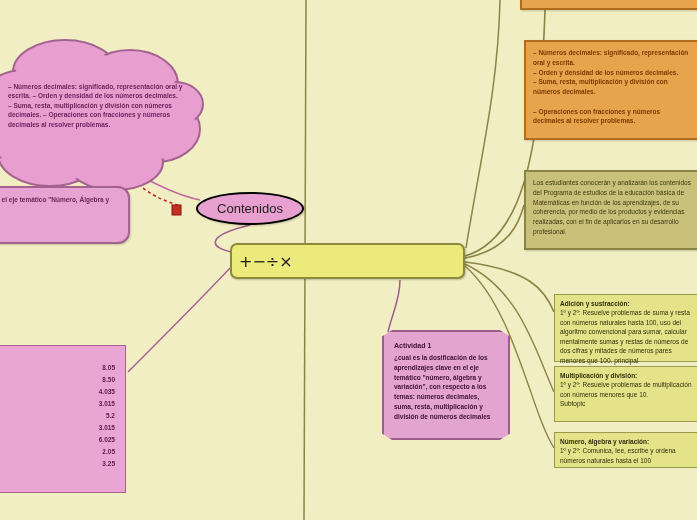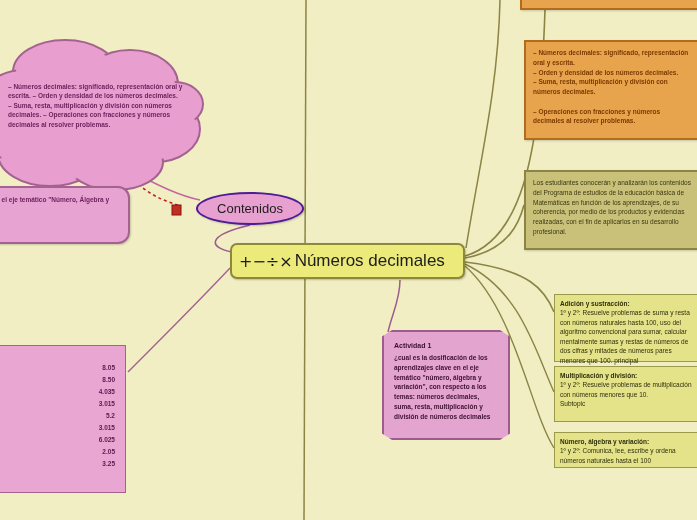--- a/index.html
+++ b/index.html
@@ -47,21 +47,21 @@
     font-size: 17px;
     color: #1d1d1d;
   }
 
   
   .contenidos {
     position: absolute;
     left: 196px; top: 192px;
     width: 108px; height: 33px;
     background: #e8a0d0;
-    border: 2px solid #4c1d95;
+    border: 2px solid #000000;
     border-radius: 50%/50%;
     display: flex;
     align-items: center;
     justify-content: center;
     box-shadow: 1px 1px 2px rgba(0,0,0,0.2);
   }
   .contenidos span { font-size: 13px; color: #1d1d1d; }
 
   
   .cloud {
@@ -259,21 +259,20 @@
   <div class="pink-left">
     <div class="t">Dosificación de los aprendizajes en el eje temático "Número, Álgebra y Variación" relativo a los temas:</div>
   </div>
 
   <div class="contenidos">
     <span>Contenidos</span>
   </div>
 
   <div class="central">
     <span class="ops">+−÷×</span>
-    <span class="title">Números decimales</span>
   </div>
 
   <div class="orange" id="orange-top">
     
   </div>
 
   <div class="orange" id="orange-mid">
     <div class="t" style="white-space:pre-line">– Números decimales: significado, representación oral y escrita.
 – Orden y densidad de los números decimales.
 – Suma, resta, multiplicación y división con números decimales.

